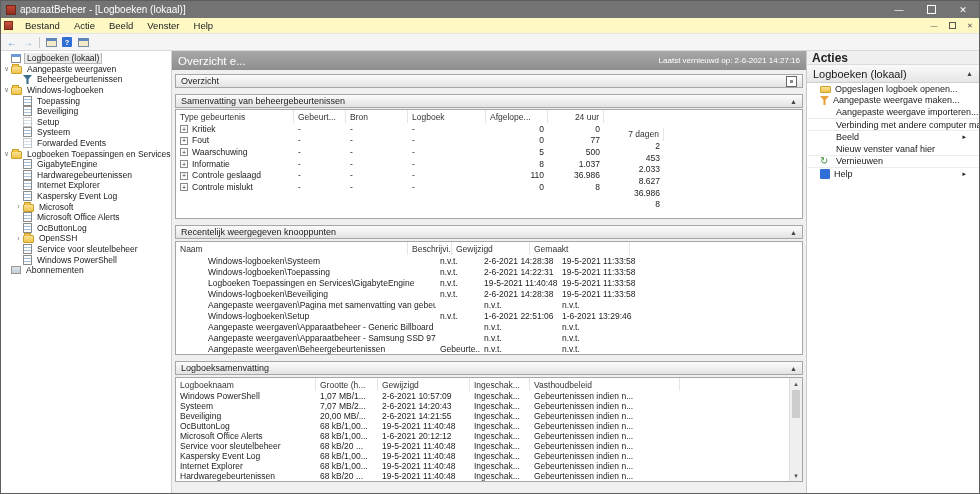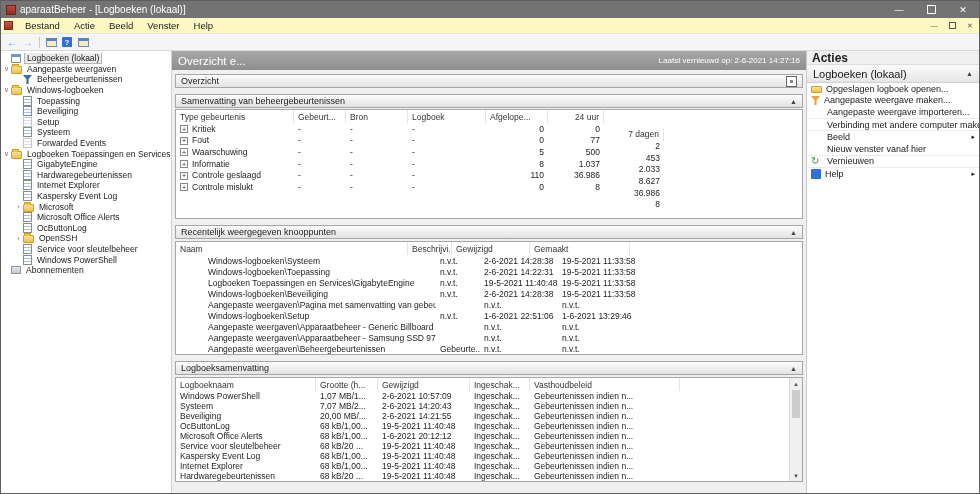--- a/index.html
+++ b/index.html
@@ -91,21 +91,21 @@
   .vscroll{position:absolute;top:0;right:0;width:12px;height:100%;background:#f0f0f0;border-left:1px solid #dcdcdc;display:flex;flex-direction:column;align-items:center;}
   .sb-btn{height:11px;width:100%;display:flex;align-items:center;justify-content:center;font-size:6px;color:#555;background:#f0f0f0;}
   .sb-thumb{width:8px;height:28px;background:#cdcdcd;margin-top:1px;}
   .sb-space{flex:1;}
 
   
   .actions{width:172px;background:#fff;display:flex;flex-direction:column;overflow:hidden;}
   .act-header{height:13px;background:#f0f0f0;border-bottom:1px solid #dcdcdc;font-size:12px;font-weight:bold;color:#222;display:flex;align-items:center;padding:0 5px;flex:none;}
   .act-section{height:17px;background:linear-gradient(#fafafa,#e6e6e6);border-bottom:1px solid #cfcfcf;display:flex;align-items:center;padding:0 6px;font-size:11px;color:#1a1a1a;flex:none;}
   .act-section .as-label{flex:1;}
-  .aitem{height:11.6px;display:flex;align-items:center;font-size:9px;color:#1a1a1a;padding:0 4px;white-space:nowrap;overflow:hidden;}
+  .aitem{height:11.6px;display:flex;align-items:center;font-size:9px;color:#1a1a1a;padding:0 13px;white-space:nowrap;overflow:hidden;}
   .aitem.sep{border-bottom:1px solid #ececec;}
   .aicon{width:12px;height:10px;margin-right:4px;flex:none;position:relative;}
   .ai-folderopen .aicon{width:11px;height:7px;background:linear-gradient(#fbe296,#f0c24b);border:1px solid #c9a227;box-sizing:border-box;margin-top:2px;border-radius:1px;}
   .ai-filter .aicon{width:9px;height:9px;background:#e8a33d;clip-path:polygon(0 0,100% 0,62% 45%,62% 100%,38% 100%,38% 45%);}
   .ai-refresh .aicon{font-size:10px;line-height:10px;color:#3a8f3a;}
   .ai-refresh .aicon::before{content:"\21BB";}
   .ai-help .aicon{width:10px;height:10px;background:#2f6fd6;color:#fff;font-size:7px;font-weight:bold;display:flex;align-items:center;justify-content:center;border-radius:1px;}
   .aarrow{margin-left:auto;font-size:7px;color:#222;}
 </style>
 </head>

